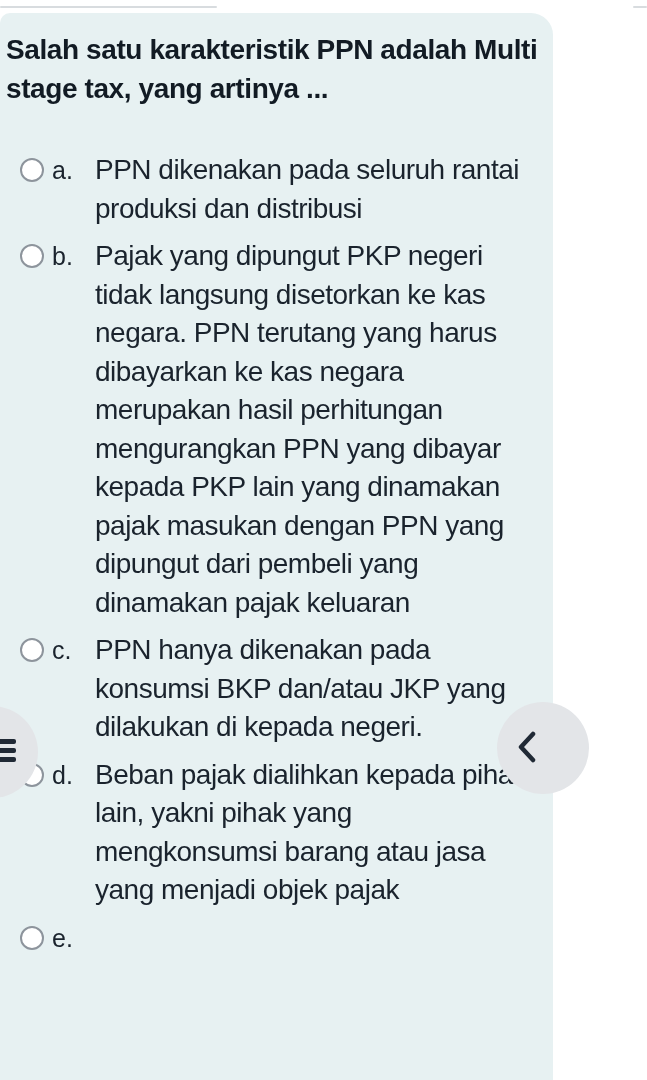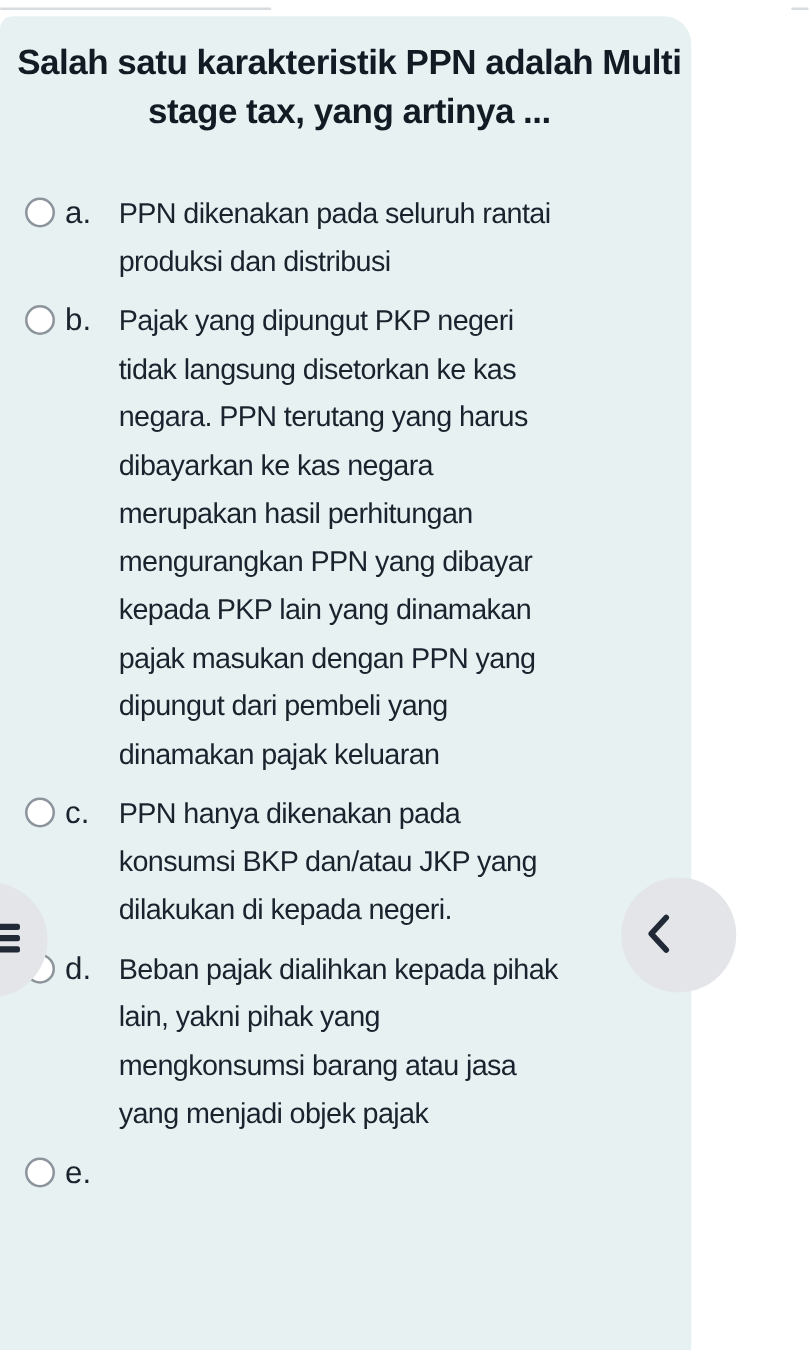--- a/index.html
+++ b/index.html
@@ -33,21 +33,20 @@
     overflow: hidden;
   }
   .question-title {
     margin: 18px 0 0 6px;
     width: 547px;
     font-size: 28px;
     font-weight: bold;
     letter-spacing: -0.4px;
     line-height: 38.5px;
     color: #121b24;
-    text-align: center;
   }
   .options-list {
     margin-top: 43px;
   }
   .option-row {
     display: flex;
     align-items: flex-start;
     padding-left: 20px;
     margin-bottom: 9px;
     cursor: pointer;
@@ -65,21 +64,21 @@
   .option-letter {
     width: 43px;
     min-width: 43px;
     margin-left: 8px;
     font-size: 25px;
     line-height: 38.5px;
     color: #1a232d;
   }
   .option-text {
     width: 458px;
-    font-size: 23px;
+    font-size: 28px;
     letter-spacing: -0.5px;
     line-height: 38.5px;
     color: #1a232d;
     white-space: pre-line;
   }
 
   .edge-button {
     position: absolute;
     width: 92px;
     height: 92px;

